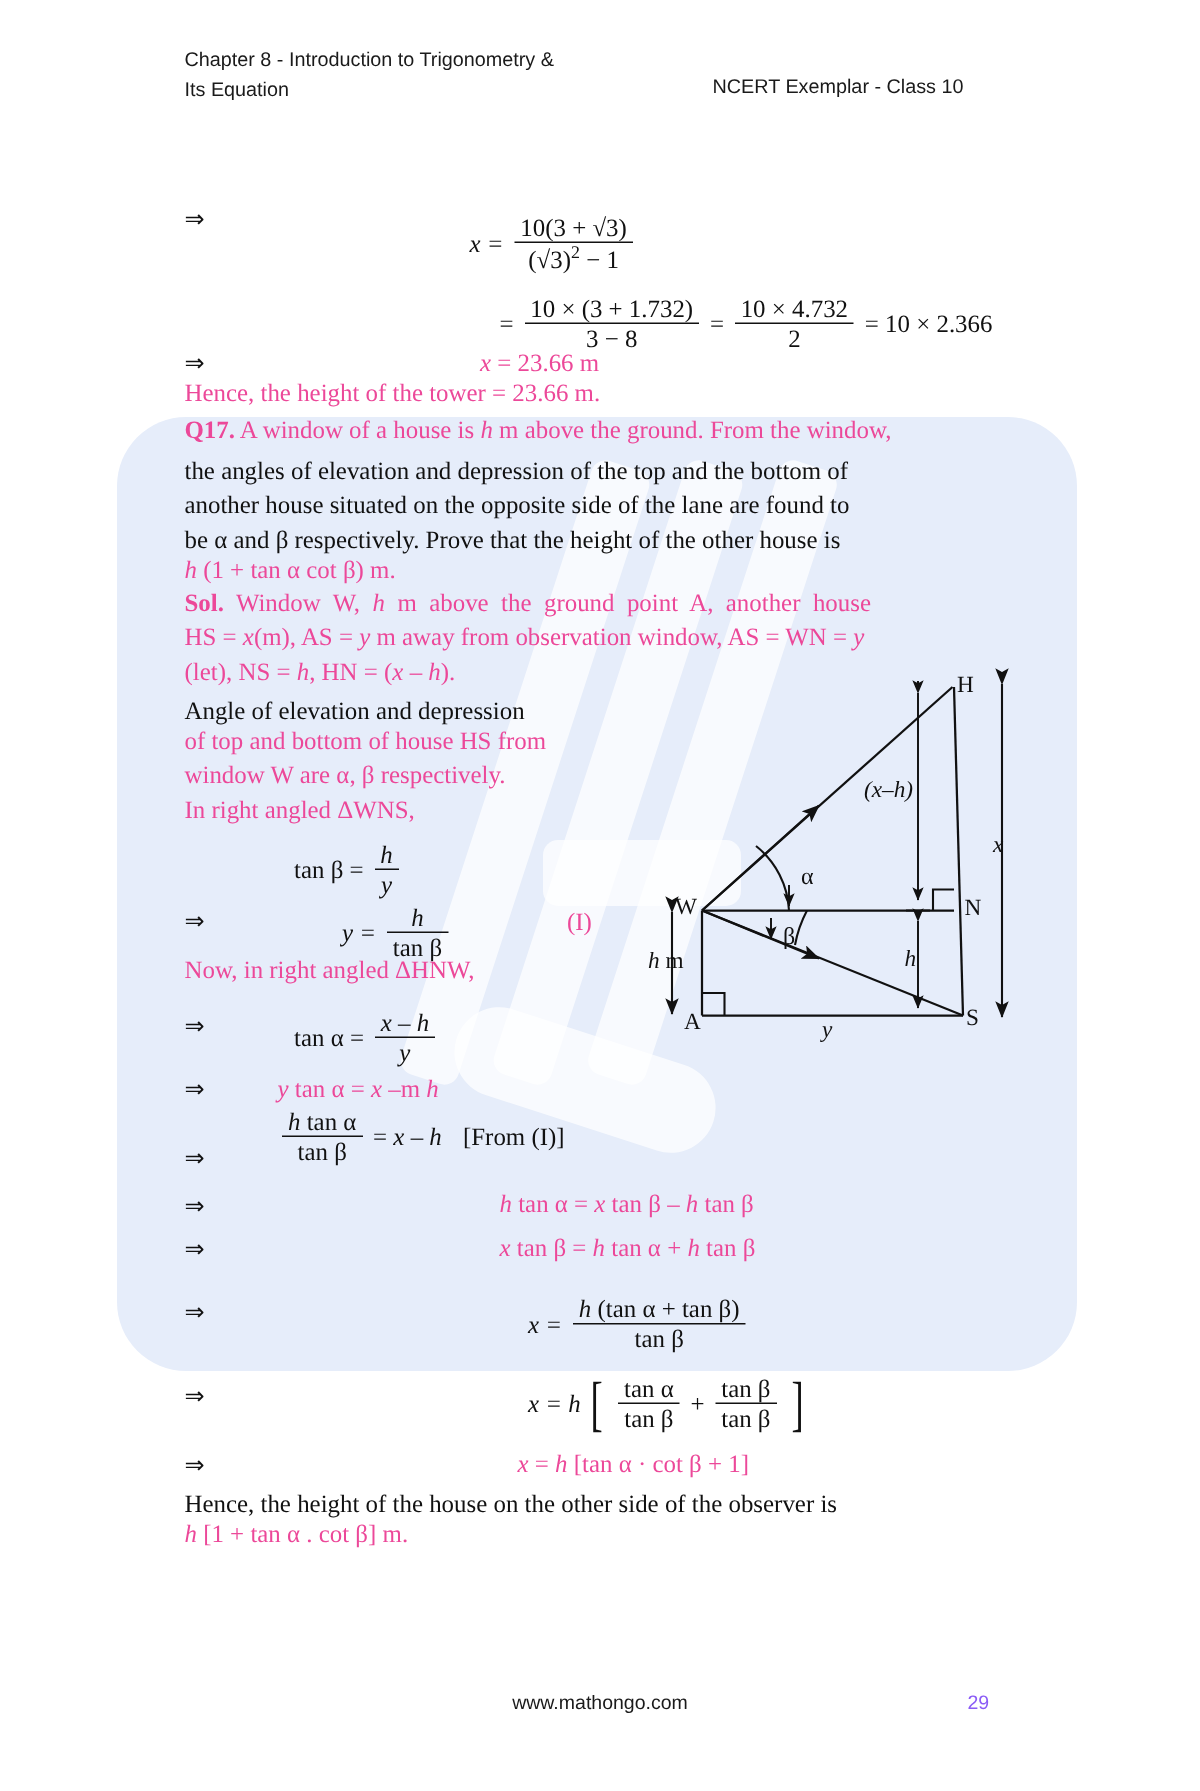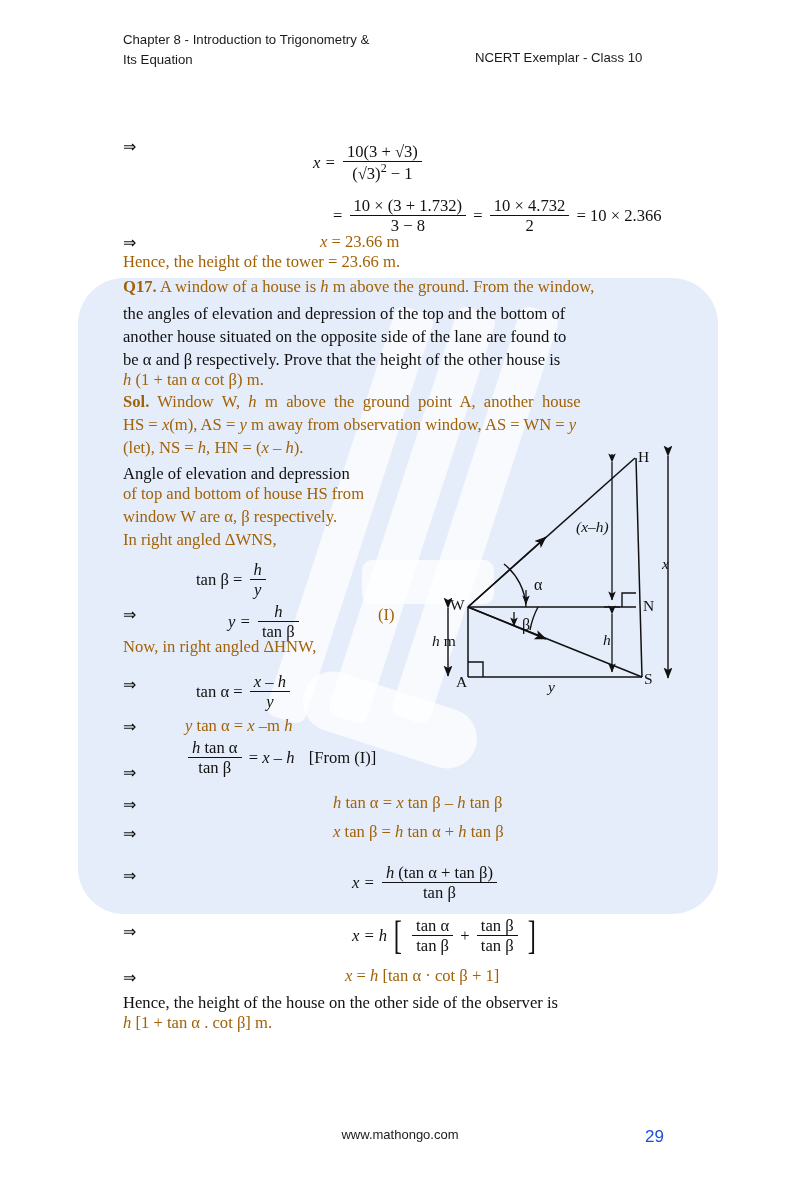--- a/index.html
+++ b/index.html
@@ -69,32 +69,32 @@
     width: 800px;
     text-align: center;
     font-family: "Liberation Sans", sans-serif;
     font-size: 13px;
     color: #1a1a1a;
   }
   .footer-page {
     position: absolute;
     left: 645px; top: 1127px;
     font-family: "Liberation Sans", sans-serif;
-    font-size: 17px;
-    color: #1d4ed8;
+    font-size: 13px;
+    color: #8b5cf6;
   }
 
   
   .content { position: absolute; left: 0; top: 0; width: 800px; }
   .ln {
     position: absolute;
     font-family: "Liberation Serif", serif;
     font-size: 16.6px;
     line-height: 19px;
-    color: #a16207;
+    color: #ec4899;
     white-space: nowrap;
   }
   .just {
     position: absolute;
     font-family: "Liberation Serif", serif;
     font-size: 16.6px;
     line-height: 26px;
     color: #111111;
     text-align: justify;
     text-justify: inter-word;

